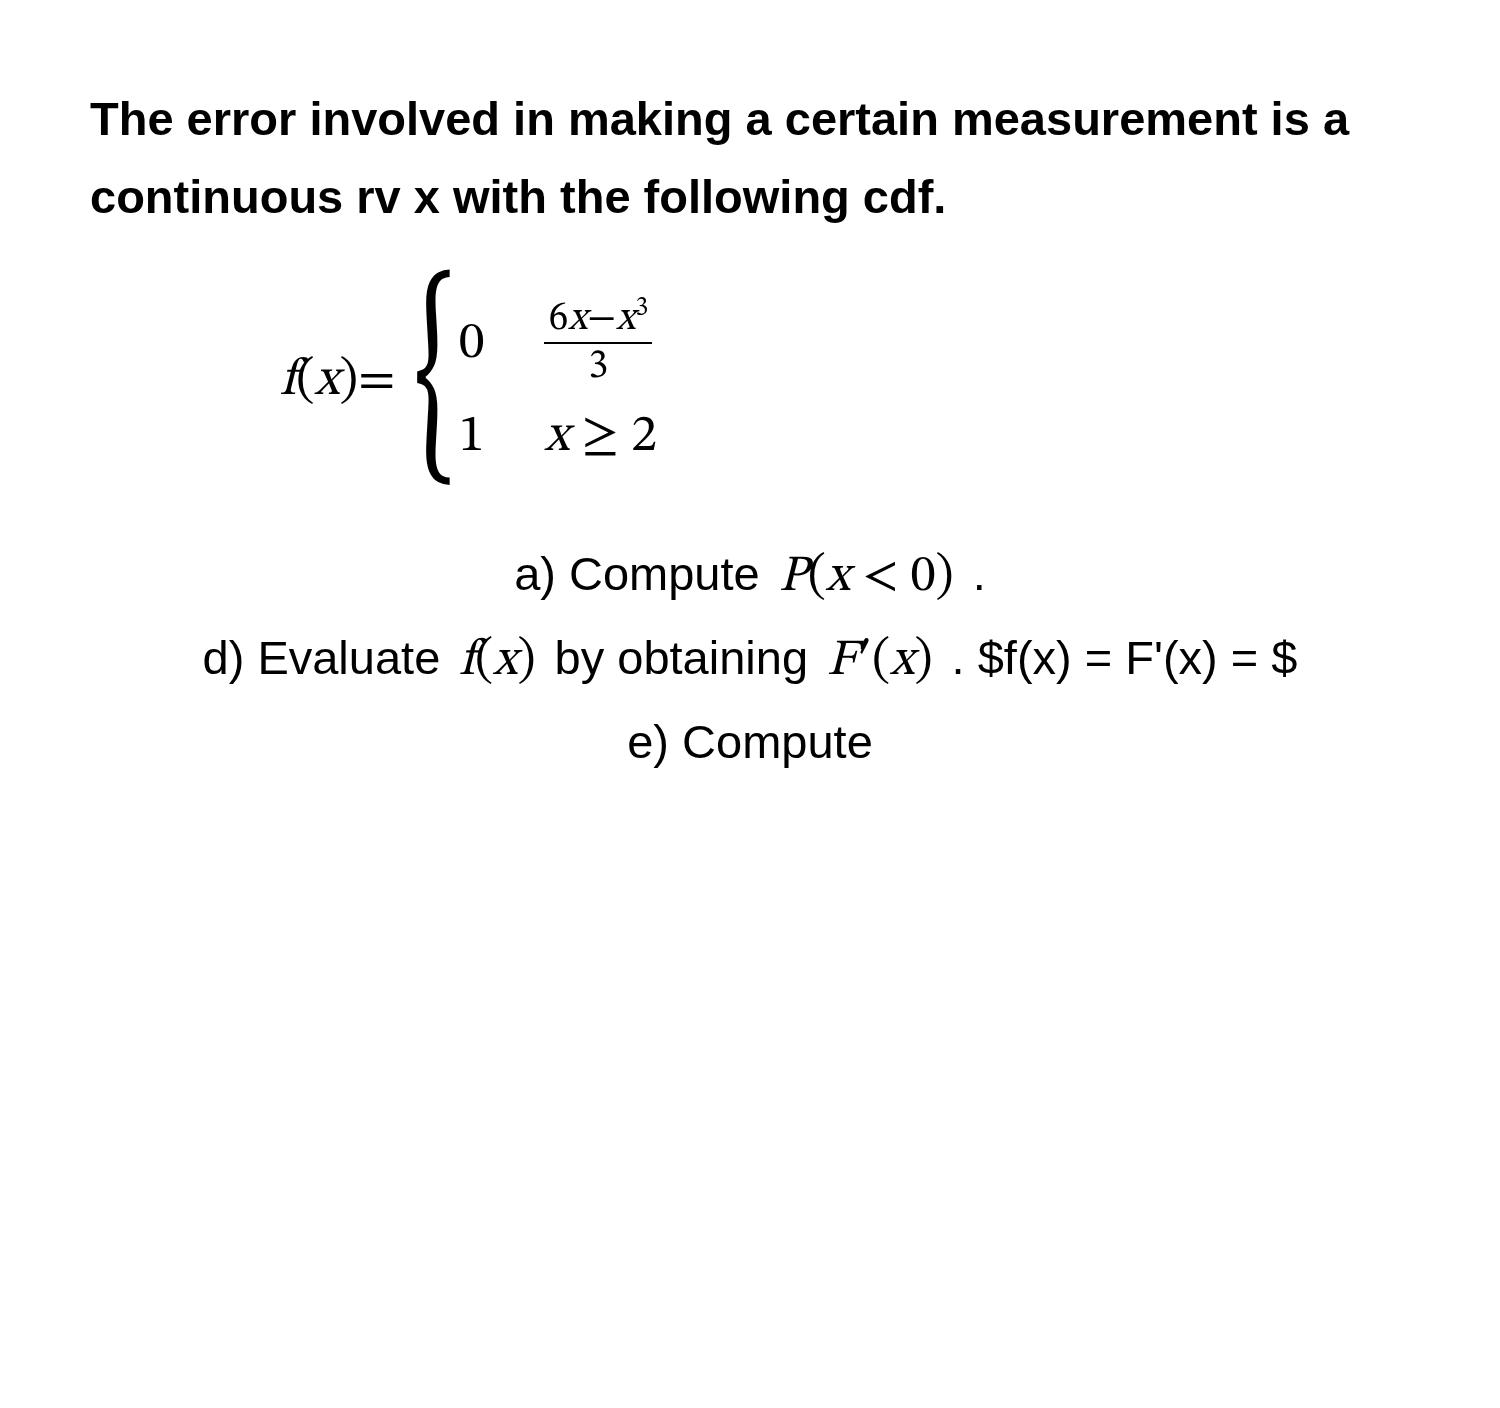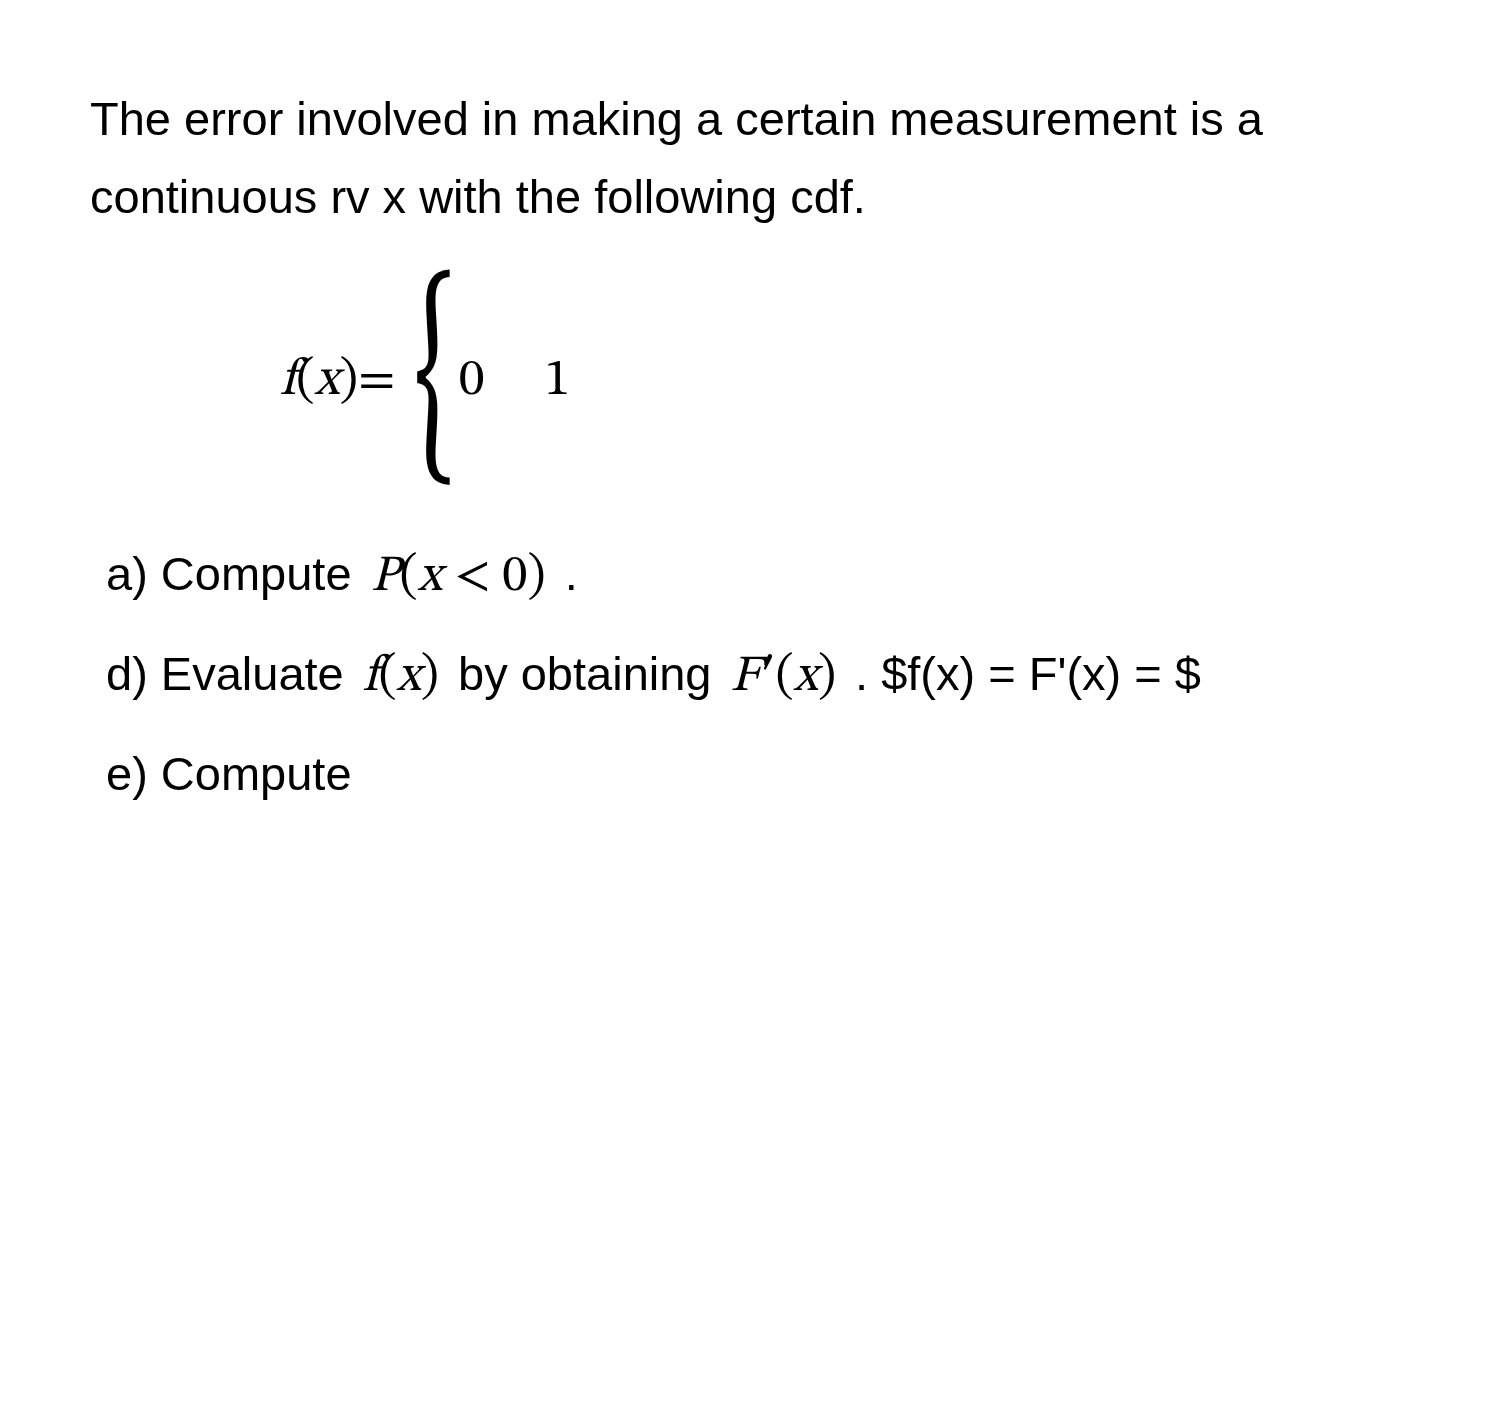--- a/index.html
+++ b/index.html
@@ -11,20 +11,21 @@
     font-family: -apple-system, BlinkMacSystemFont, "Segoe UI", Helvetica, Arial, sans-serif;
     color: #000000;
   }
   .page {
     padding: 80px 90px 0 90px;
     font-size: 47px;
     line-height: 1.65;
   }
   .intro {
     margin-bottom: 30px;
+    font-weight: bold;
   }
   .equation-block {
     font-family: "Cambria Math", "STIX Two Math", "Latin Modern Math", "Times New Roman", serif;
     font-size: 52px;
     display: flex;
     justify-content: flex-start;
     margin: 30px 0 40px 0;
     padding-left: 190px;
     line-height: 1.0;
   }
@@ -77,21 +78,22 @@
   }
   .sup {
     font-size: 0.65em;
     vertical-align: super;
     line-height: 0;
   }
   .questions {
     margin-top: 20px;
   }
   .q {
-    margin: 16px;
+    margin: 0;
+    text-align: center;
   }
   .math-inline {
     font-family: "Cambria Math", "STIX Two Math", "Latin Modern Math", "Times New Roman", serif;
     font-size: 1.08em;
     font-style: italic;
     padding: 0 6px;
   }
   .math-inline .up { font-style: normal; }
 </style>
 </head>
@@ -108,22 +110,33 @@
         <span>x</span>
         <span class="paren">)</span>
       <span class="paren"> = </span>
     </span>
     <span class="cases">
       <span class="brace">{</span>
       <span class="cases-grid">
 
         <span class="cell">0</span>
 
+        <span class="cell">
+          <span class="frac">
+            <span class="num">
+              <span>6</span><span class="var">x</span><span>−</span><span class="var">x</span><span class="sup">3</span>
+            </span>
+            <span class="den">3</span>
+          </span>
+        </span>
 
         <span class="cell">1</span>
+        <span class="cell">
+          <span class="var">x</span><span> ≥ </span><span>2</span>
+        </span>
 
       </span>
     </span>
   </div>
 
   <div class="questions">
 
     <div class="q">
       <span>a) Compute </span><span class="math-inline"><span>P</span><span class="up">(</span><span>x</span><span class="up"> &lt; 0)</span></span><span> .</span>
     </div>

